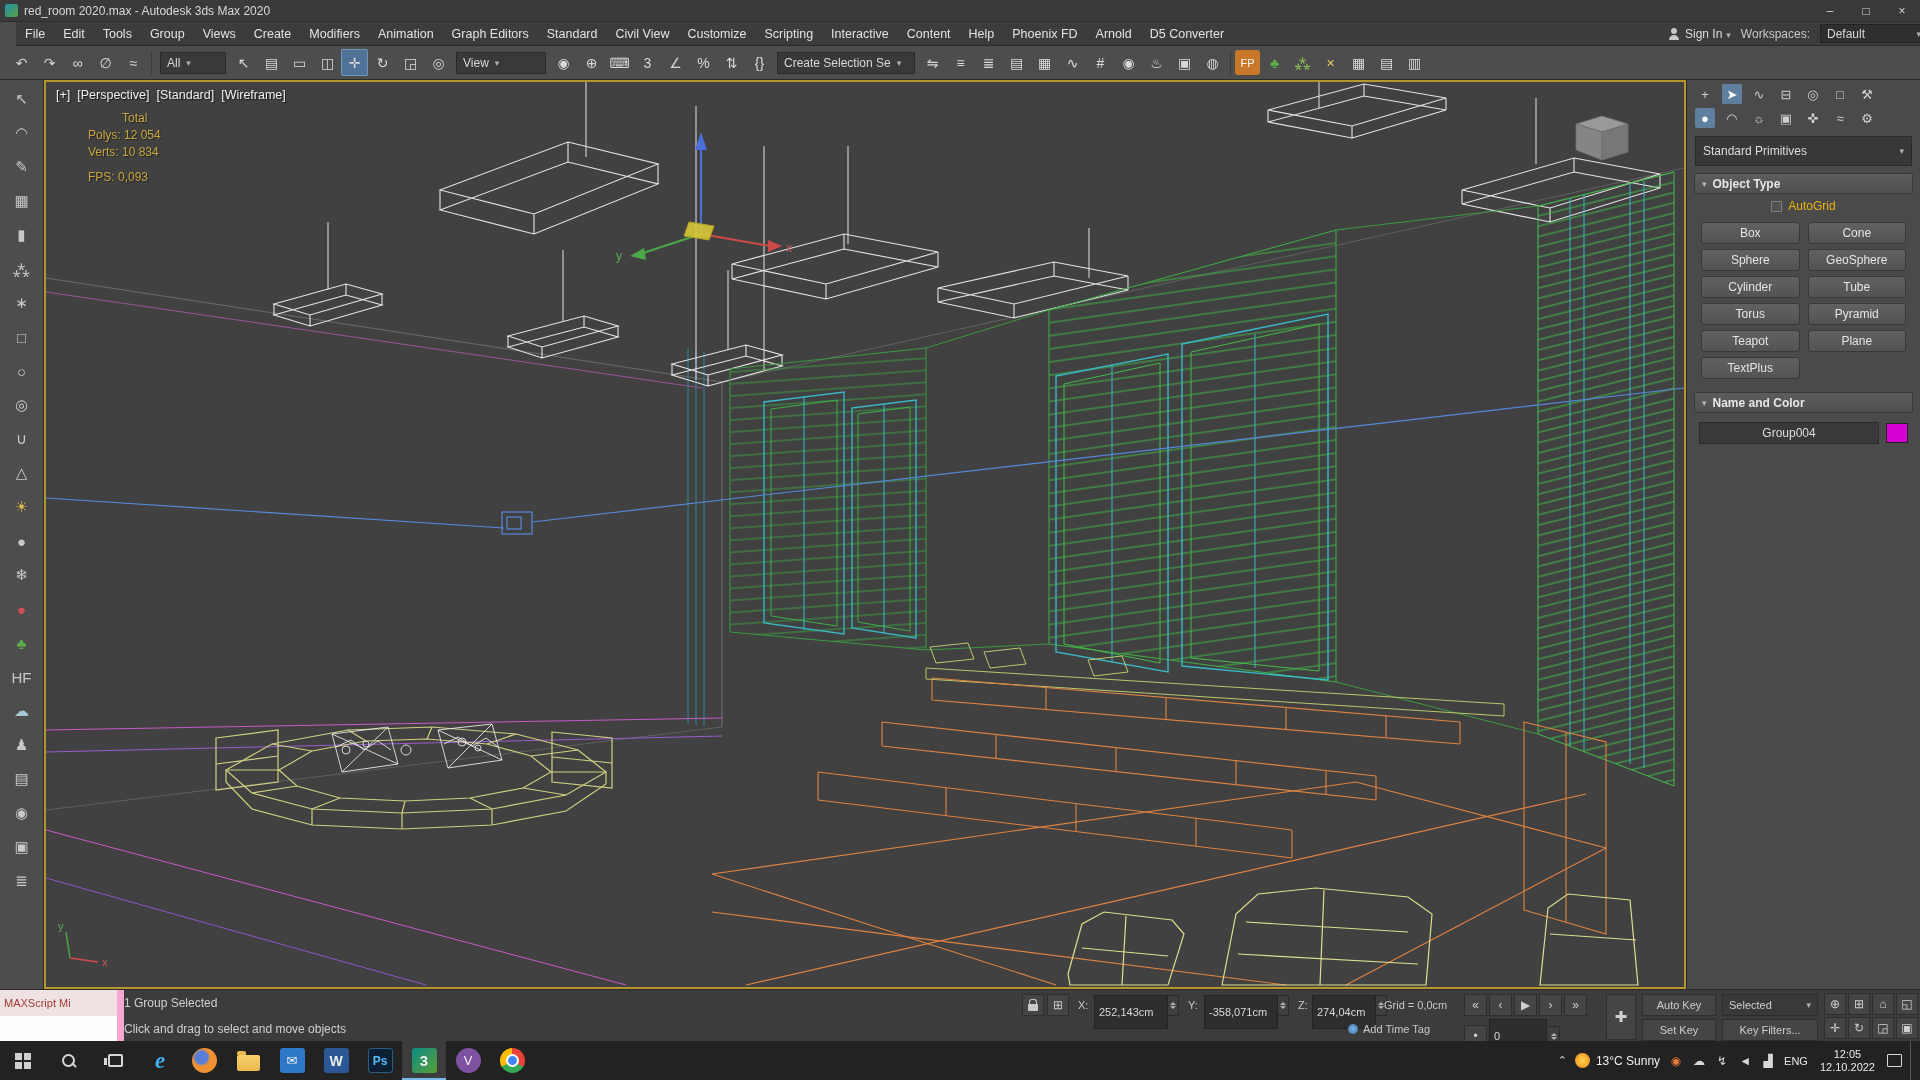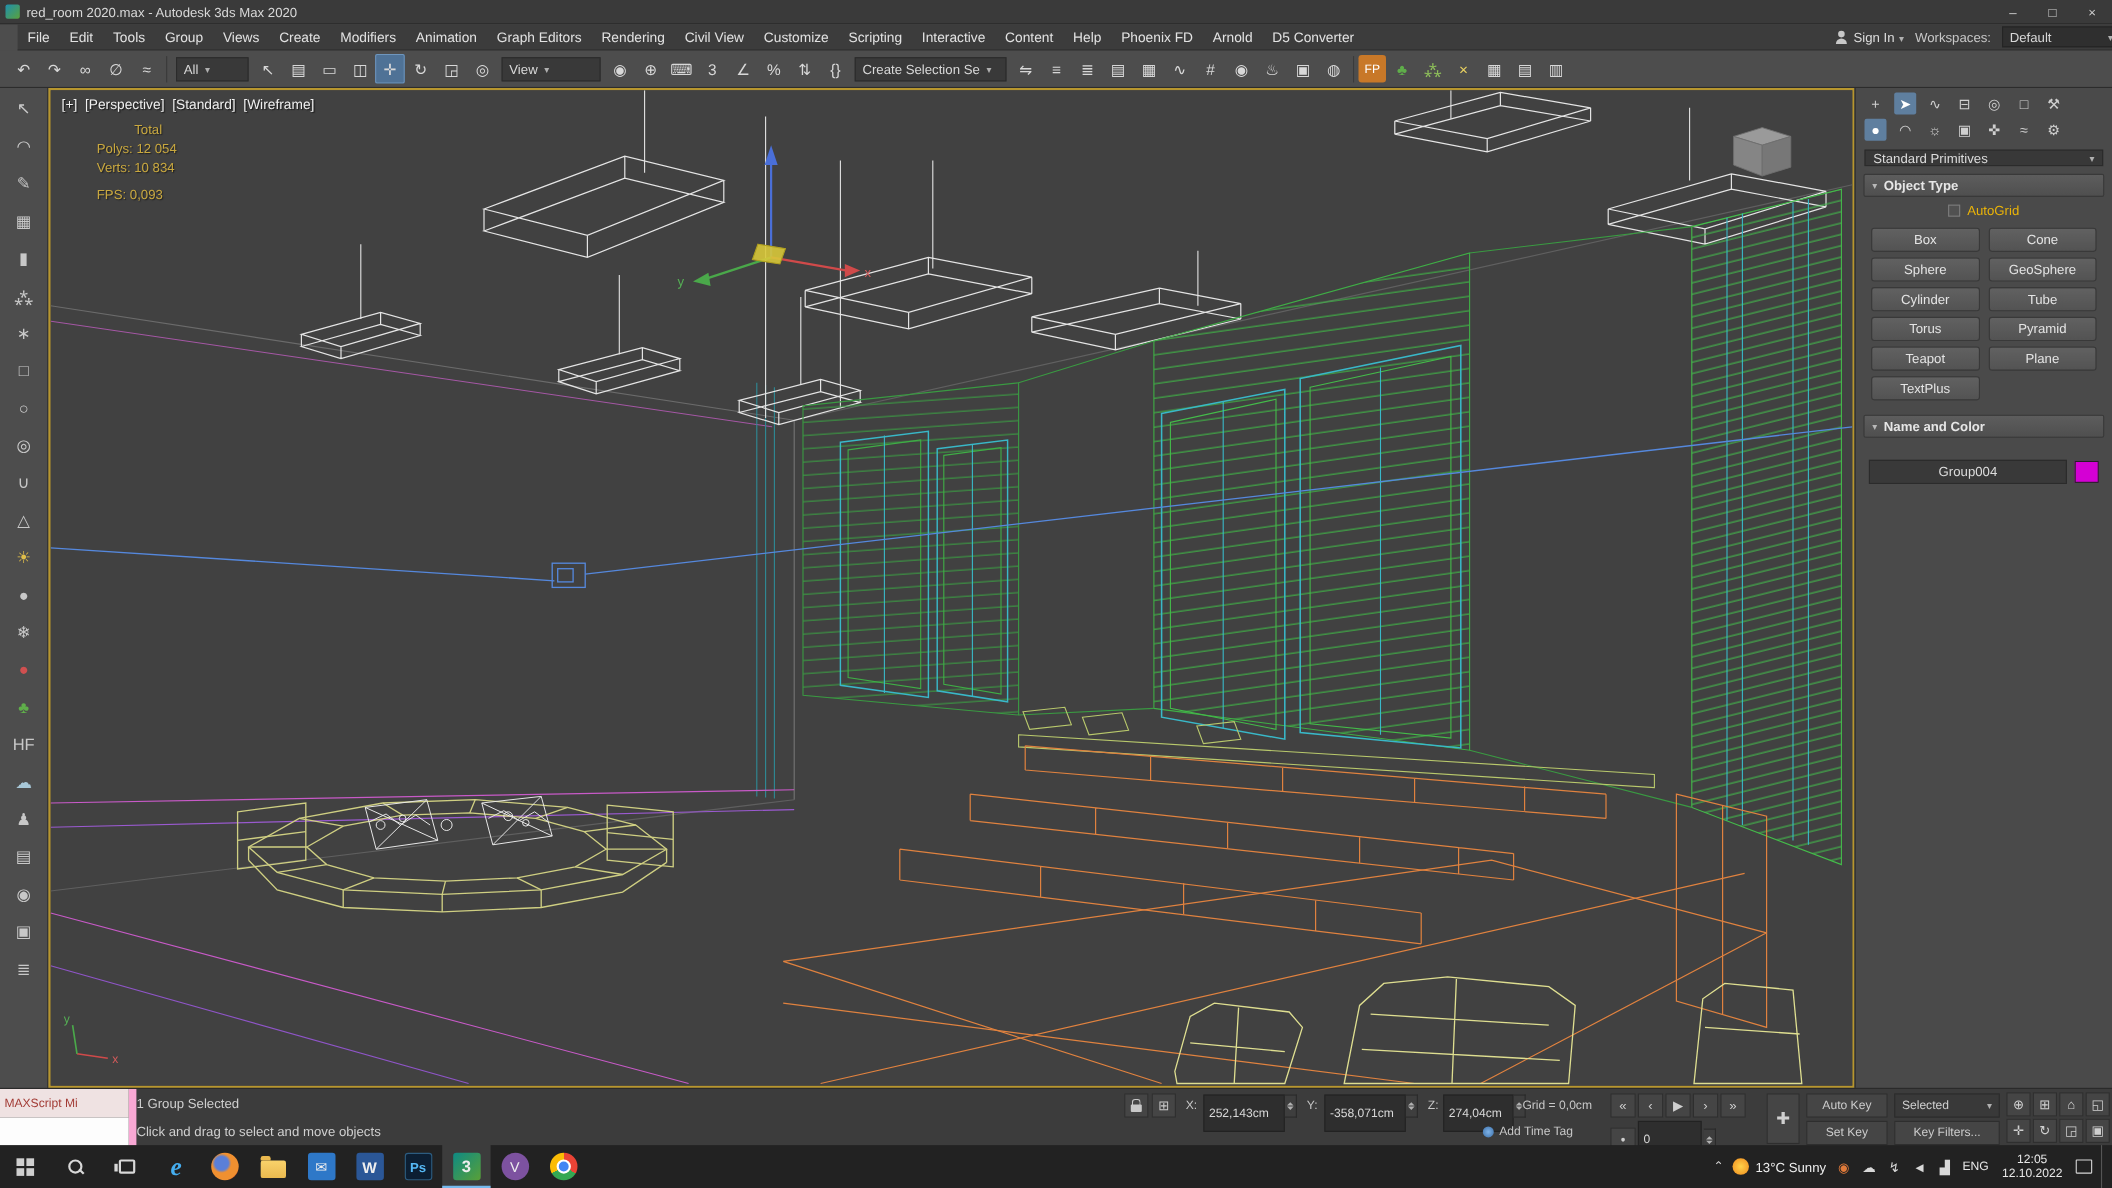--- a/index.html
+++ b/index.html
@@ -53,29 +53,29 @@
 .vp-label{position:absolute;left:10px;top:6px;display:flex;gap:7px;color:#f0f0f0;font-size:12.5px;text-shadow:1px 1px 1px #1a1a1a}
 .vp-stats{position:absolute;left:42px;top:28px;color:#c9a83f;font-size:12px;line-height:17px;text-shadow:1px 1px 1px #222}
 .vp-stats .st-total{padding-left:34px}
 .vp-stats .st-fps{margin-top:8px}
 
 
 .cpanel{position:absolute;left:1686px;top:80px;width:234px;height:909px;background:#4a4a4a;border-left:1px solid #2c2c2c}
 .cp-row{display:flex;align-items:center;gap:7px;padding:4px 8px 0}
 .cp-ico{width:20px;height:20px;display:flex;align-items:center;justify-content:center;font-size:13px;color:#cfcfcf;border-radius:2px}
 .cp-ico.active{background:#5f7f9f;color:#fff}
-.cp-dd{display:flex;align-items:center;background:#383838;border:1px solid #2b2b2b;height:15px;margin:8px 8px 4px;padding:0 7px;color:#dcdcdc}
+.cp-dd{display:flex;align-items:center;background:#383838;border:1px solid #2b2b2b;height:30px;margin:8px 8px 4px;padding:0 7px;color:#dcdcdc}
 .cp-dd::after{content:"▾";font-size:9px;color:#b0b0b0;margin-left:auto}
 .rollout{margin:7px 7px 0;height:21px;display:flex;align-items:center;gap:6px;background:linear-gradient(#5d5d5d,#4f4f4f);border:1px solid #393939;border-radius:2px;padding:0 7px;font-weight:bold;color:#e6e6e6}
 .rollout::before{content:"▾";font-size:9px;color:#b8b8b8;font-weight:normal}
 .autogrid{display:flex;align-items:center;justify-content:center;gap:6px;height:24px;color:#eab308}
 .chk{width:11px;height:11px;border:1px solid #7d7d7d;background:#515151;display:inline-block}
 .obj-grid{display:grid;grid-template-columns:1fr 1fr;gap:5px 8px;padding:4px 14px 6px}
 .obj-btn{height:22px;background:linear-gradient(#616161,#535353);border:1px solid #393939;border-radius:3px;color:#e4e4e4;font-size:12px;display:flex;align-items:center;justify-content:center}
-.name-row{display:flex;align-items:center;margin:20px 12px;gap:7px}
+.name-row{display:flex;align-items:center;margin:9px 12px;gap:7px}
 .name-input{flex:1;height:22px;background:#393939;border:1px solid #2b2b2b;color:#dcdcdc;text-align:center;font-size:12px}
 .color-swatch{width:22px;height:20px;border:1px solid #222}
 
 
 .statusbar{position:absolute;left:0;top:989px;width:1920px;height:52px;background:#3c3c3c;border-top:1px solid #2a2a2a}
 .mini-listener{position:absolute;left:0;top:0;width:124px;height:52px;border-right:7px solid #f9a8d4}
 .ml-top{height:26px;background:#efe2e2;color:#a23b35;font-size:11px;display:flex;align-items:center;padding:0 4px;overflow:hidden;white-space:nowrap}
 .ml-bottom{height:26px;background:#fdfdfd}
 .sel-status{position:absolute;left:124px;top:6px;color:#cfcfcf}
 .prompt{position:absolute;left:124px;top:32px;color:#cfcfcf}
@@ -178,21 +178,21 @@
         <span class="menu-item">
           <span>Modifiers</span>
         </span>
         <span class="menu-item">
           <span>Animation</span>
         </span>
         <span class="menu-item">
           <span>Graph Editors</span>
         </span>
         <span class="menu-item">
-          <span>Rendering</span>
+          <span>Standard</span>
         </span>
         <span class="menu-item">
           <span>Civil View</span>
         </span>
         <span class="menu-item">
           <span>Customize</span>
         </span>
         <span class="menu-item">
           <span>Scripting</span>
         </span>

